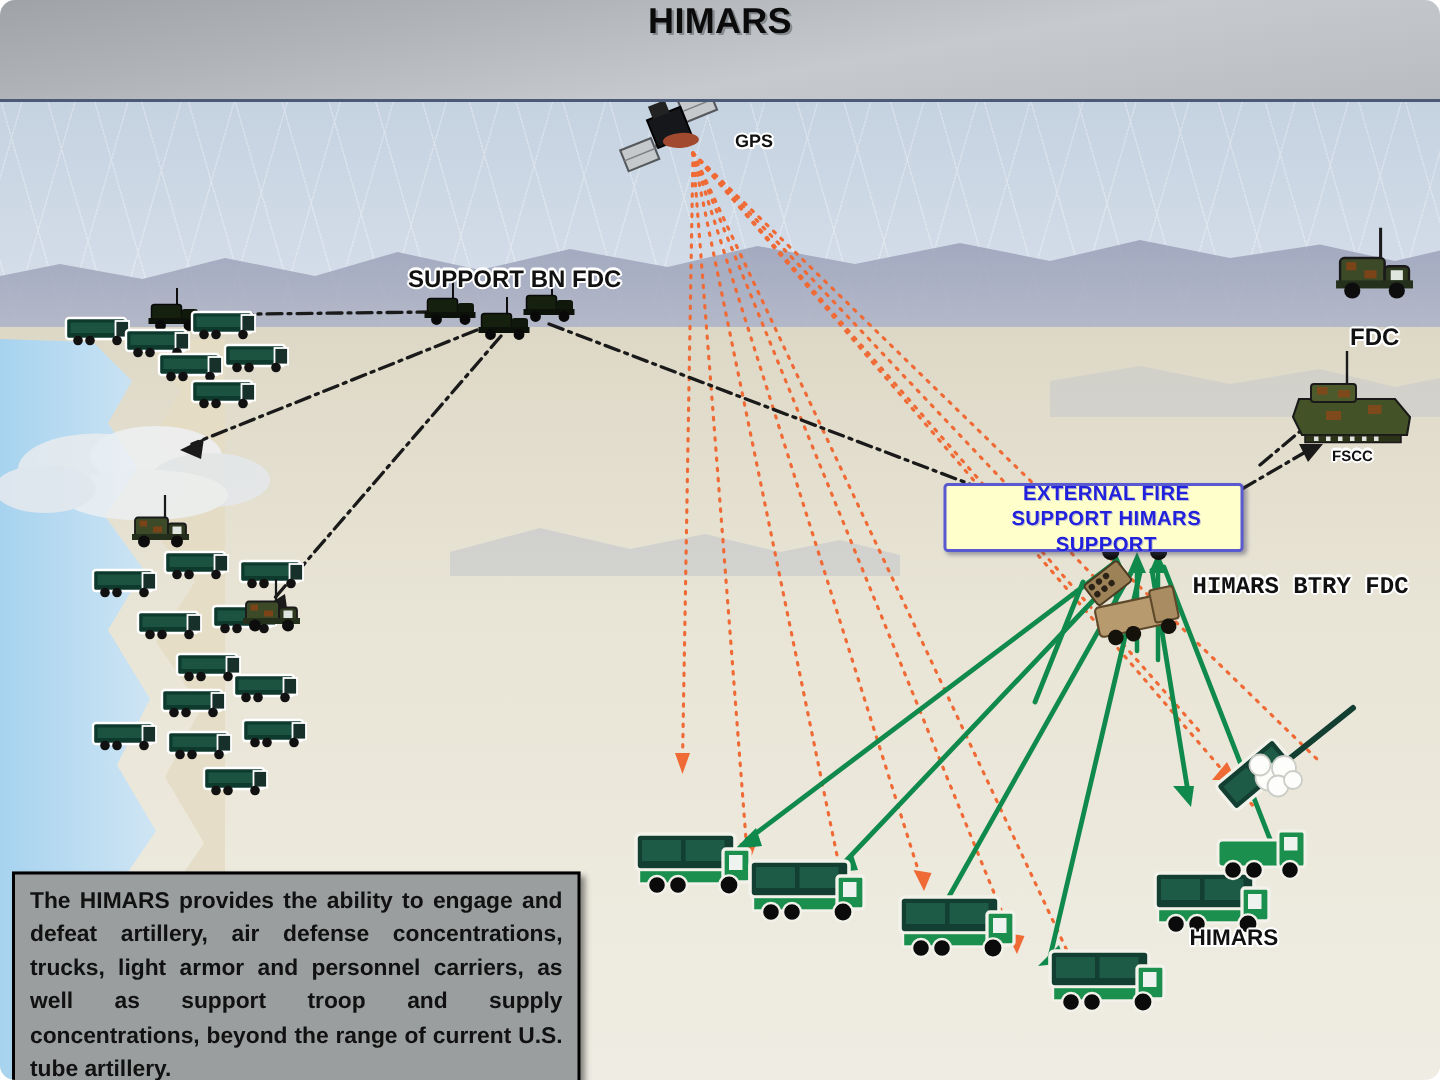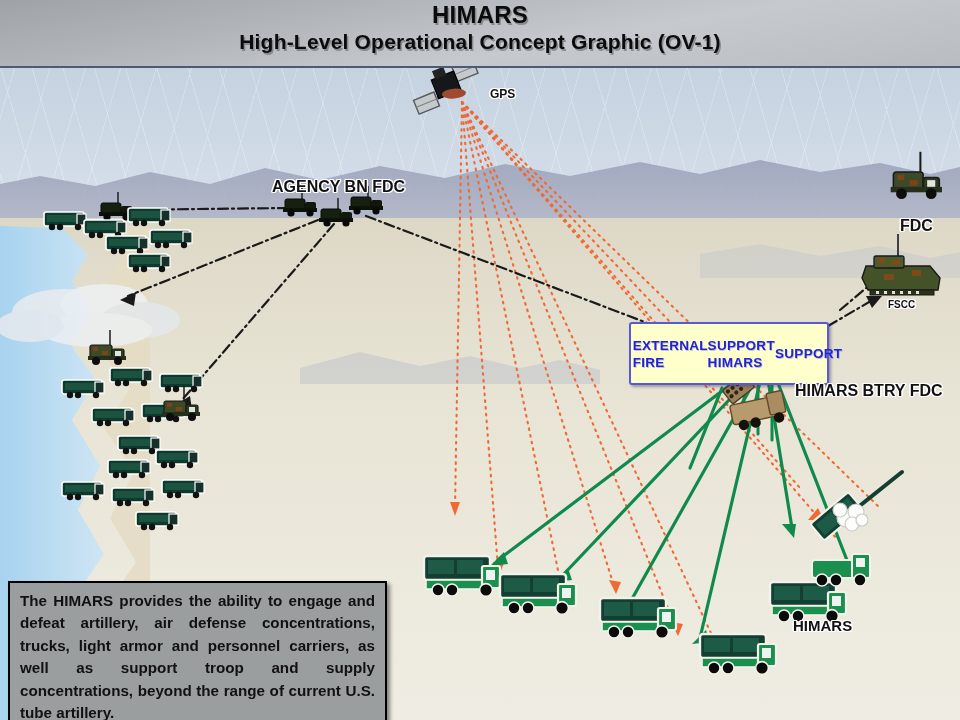--- a/index.html
+++ b/index.html
@@ -1,17 +1,17 @@
 <!DOCTYPE html>
 <html><head>
 <meta charset="utf-8">
 <style>
   html,body{margin:0;padding:0;background:#fff;}
   body{width:960px;height:720px;overflow:hidden;font-family:"Liberation Sans",sans-serif;}
-  #page{position:relative;width:960px;height:720px;overflow:hidden;}
+  #page{position:relative;width:960px;height:720px;overflow:hidden;border-radius:10px;}
 
   
   #header{position:absolute;left:0;top:0;width:960px;height:68px;
     background:linear-gradient(170deg,#9fa3a8 0%,#b0b4b9 28%,#c6c9cd 60%,#b9bcc1 100%);
     border-bottom:2px solid #4a5a77;box-sizing:border-box;}
   #header .ttl{position:absolute;left:0;width:960px;text-align:center;
     color:#0b0b0b;font-weight:bold;text-shadow:1.5px 1.5px 0 rgba(90,95,100,.55);
     white-space:nowrap;letter-spacing:.2px;}
   #title-main{top:1px;font-size:24px;}
   #title-sub{top:30px;font-size:21px;}
@@ -25,42 +25,41 @@
       repeating-linear-gradient(74deg,rgba(255,255,255,.85) 0 1px,transparent 1px 30px),
       repeating-linear-gradient(-74deg,rgba(255,255,255,.80) 0 1px,transparent 1px 34px);}
   #scene svg.layer{position:absolute;left:0;top:0;width:960px;height:652px;overflow:visible;}
 
   
   .lbl{position:absolute;font-weight:bold;color:#111;white-space:nowrap;
     text-shadow:-1.4px 0 #fff,1.4px 0 #fff,0 -1.4px #fff,0 1.4px #fff,
                 -1px -1px #fff,1px -1px #fff,-1px 1px #fff,1px 1px #fff;}
 
   
-  #ext-box{position:absolute;left:629px;top:254px;width:200px;height:63px;
+  #ext-box{position:absolute;left:629px;top:254px;width:200px;height:46px;
     background:#ffffcc;border:2px solid #5a5ad0;border-radius:3px;
     box-shadow:2px 2px 3px rgba(60,60,90,.45);box-sizing:border-box;
-    display:flex;flex-direction:row;align-items:center;justify-content:center;padding-left:17px;}
+    display:flex;flex-direction:column;align-items:center;justify-content:center;padding-left:17px;}
   #ext-box span{color:#2222dd;font-weight:bold;font-size:13.5px;line-height:17px;
     letter-spacing:.3px;text-shadow:.7px .7px 0 rgba(120,120,200,.45);}
 
   
   #desc-box{position:absolute;left:8px;top:513px;width:379px;height:177px;
     background:#9a9e9e;border:2px solid #000;box-sizing:border-box;
     box-shadow:3px 3px 4px rgba(0,0,0,.45);padding:7px 10px 0 10px;}
   #desc-box p{margin:0;font-size:15.2px;line-height:22.4px;font-weight:bold;
     color:#111;text-align:justify;text-justify:inter-word;}
 </style>
 </head>
 <body>
 
 <div id="page">
 
   <div id="header">
     <div class="ttl" id="title-main">HIMARS</div>
-    <div class="ttl" id="title-sub">High-Level Operational Concept Graphic (OV-1)</div>
   </div>
 
   <div id="scene">
 
     <div id="grid"></div>
 
     <svg class="layer" id="terrain-layer" viewBox="0 0 960 652" preserveAspectRatio="none">
       <defs>
         <linearGradient id="mtnG" x1="0" y1="0" x2="0" y2="1">
           <stop offset="0" stop-color="#9aa0b8"></stop>
@@ -365,21 +364,21 @@
       <span>SUPPORT HIMARS</span>
       <span>SUPPORT</span>
     </div>
 
     <div id="desc-box">
       <p>The HIMARS provides the ability to engage and defeat artillery, air defense concentrations, trucks, light armor and personnel carriers, as well as support troop and supply concentrations, beyond the range of current U.S. tube artillery.</p>
     </div>
 
     <div id="label-host">
         <div class="lbl" style="left: 490px; top: 19px; font-size: 12px;">GPS</div>
-        <div class="lbl" style="left: 272px; top: 110px; font-size: 16px;">AGENCY BN FDC</div>
+        <div class="lbl" style="left: 272px; top: 110px; font-size: 16px;">SUPPORT BN FDC</div>
         <div class="lbl" style="left: 900px; top: 149px; font-size: 16px;">FDC</div>
         <div class="lbl" style="left: 888px; top: 231px; font-size: 10px;">FSCC</div>
-        <div class="lbl" style="left: 795px; top: 314px; font-size: 16px;">HIMARS BTRY FDC</div>
+        <div class="lbl" style="left: 795px; top: 314px; font-size: 16px; font-family: Liberation Mono, monospace;">HIMARS BTRY FDC</div>
         <div class="lbl" style="left: 793px; top: 549px; font-size: 15px;">HIMARS</div>
       </div>
 
   </div>
 </div>
 
 </body></html>

